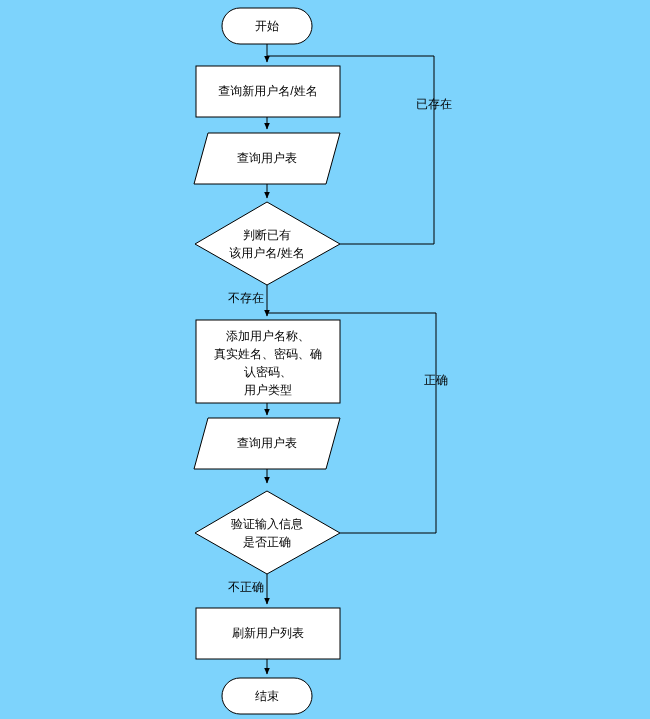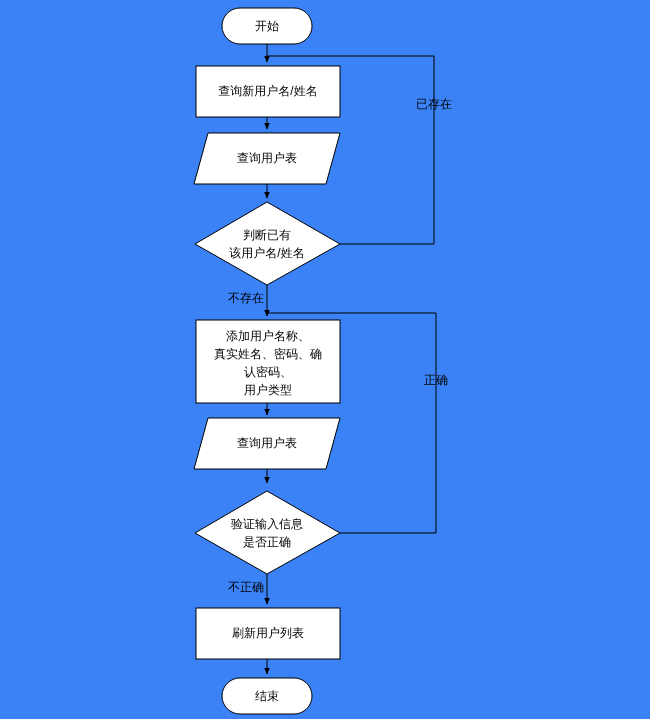--- a/index.html
+++ b/index.html
@@ -8,21 +8,21 @@
     padding: 0;
     background: #ffffff;
   }
   body {
     font-family: "Liberation Sans", "DejaVu Sans", sans-serif;
   }
   #canvas-wrap {
     position: relative;
     width: 650px;
     height: 719px;
-    background: #3b82f6;
+    background: #7dd3fc;
     overflow: hidden;
   }
   svg#flow {
     position: absolute;
     left: 0;
     top: 0;
     width: 650px;
     height: 719px;
   }
   .shape {

